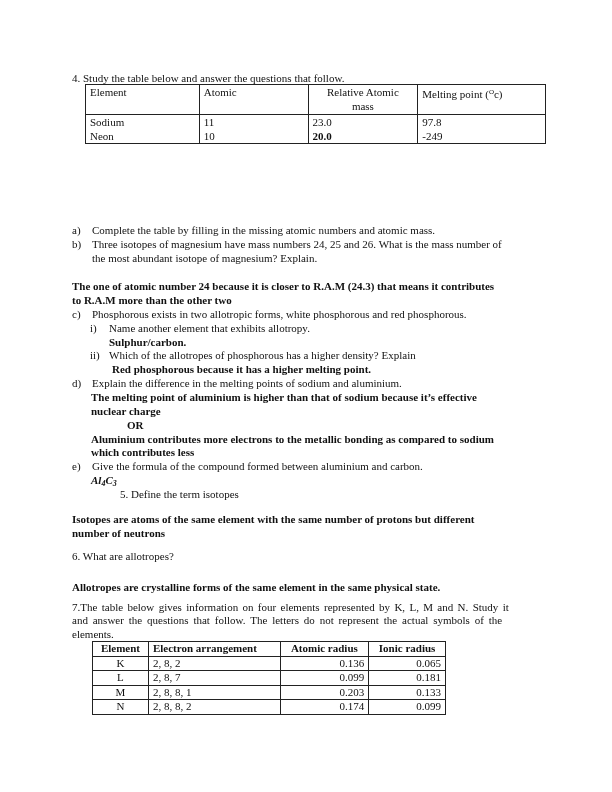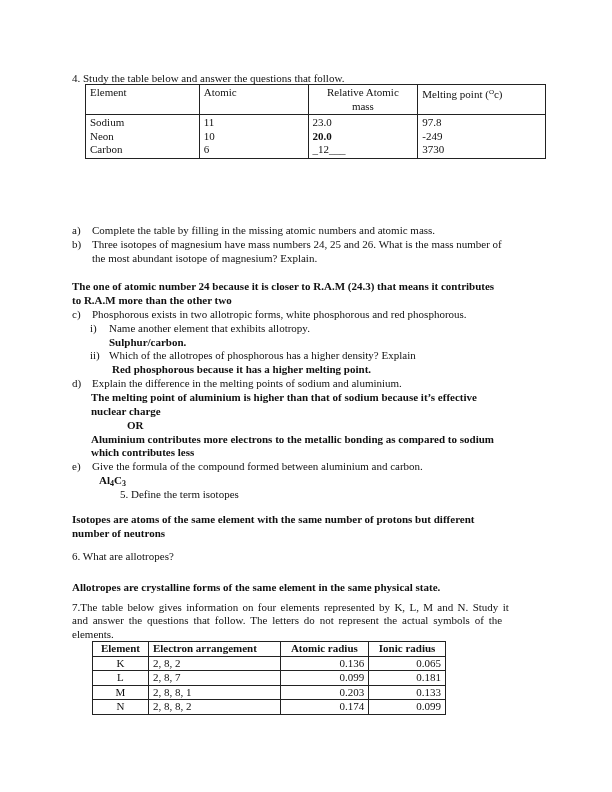--- a/index.html
+++ b/index.html
@@ -52,26 +52,20 @@
       <td>11</td>
       <td>23.0</td>
       <td>97.8</td>
     </tr>
     <tr>
       <td>Neon</td>
       <td>10</td>
       <td class="b">20.0</td>
       <td>-249</td>
     </tr>
-    <tr>
-      <td style="padding-bottom:1px">Carbon</td>
-      <td>6</td>
-      <td>_12___</td>
-      <td>3730</td>
-    </tr>
   </tbody>
 </table>
 
 <div class="abs" style="left:72px; top:224px;">
   <span class="marker">a)</span><span>Complete the table by filling in the missing atomic numbers and atomic mass.</span>
 </div>
 
 <div class="abs" style="left:72px; top:238px;">
   <span class="marker">b)</span><span>Three isotopes of magnesium have mass numbers 24, 25 and 26. What is the mass number of</span>
 </div>
@@ -97,21 +91,21 @@
 </div>
 <div class="abs b" style="left:91px; top:391px;">The melting point of aluminium is higher than that of sodium because it’s effective</div>
 <div class="abs b" style="left:91px; top:405px;">nuclear charge</div>
 <div class="abs b" style="left:127px; top:419px;">OR</div>
 <div class="abs b" style="left:91px; top:433px;">Aluminium contributes more electrons to the metallic bonding as compared to sodium</div>
 <div class="abs b" style="left:91px; top:446px;">which contributes less</div>
 
 <div class="abs" style="left:72px; top:460px;">
   <span class="marker">e)</span><span>Give the formula of the compound formed between aluminium and carbon.</span>
 </div>
-<div class="abs b" style="left:99px; top:474px;"><span>Al</span><span class="sub">4</span><span>C</span><span class="sub">3</span></div>
+<div class="abs b" style="left:91px; top:474px;font-style:italic;"><span>Al</span><span class="sub">4</span><span>C</span><span class="sub">3</span></div>
 
 <div class="abs" style="left:72px; top:488px;padding-left:48px;">5. Define the term isotopes</div>
 <div class="abs b" style="left:72px; top:513px;">Isotopes are atoms of the same element with the same number of protons but different</div>
 <div class="abs b" style="left:72px; top:527px;">number of neutrons</div>
 
 <div class="abs" style="left:72px; top:550px;">6. What are allotropes?</div>
 <div class="abs b" style="left:72px; top:581px;">Allotropes are crystalline forms of the same element in the same physical state.</div>
 
 <div class="abs" style="left:72px; top:601px; word-spacing:1.6px;">7.The table below gives information on four elements represented by K, L, M and N.  Study it</div>
 <div class="abs" style="left:72px; top:614px; word-spacing:2.1px;">and answer the questions that follow.  The letters do not represent the actual symbols of the</div>

